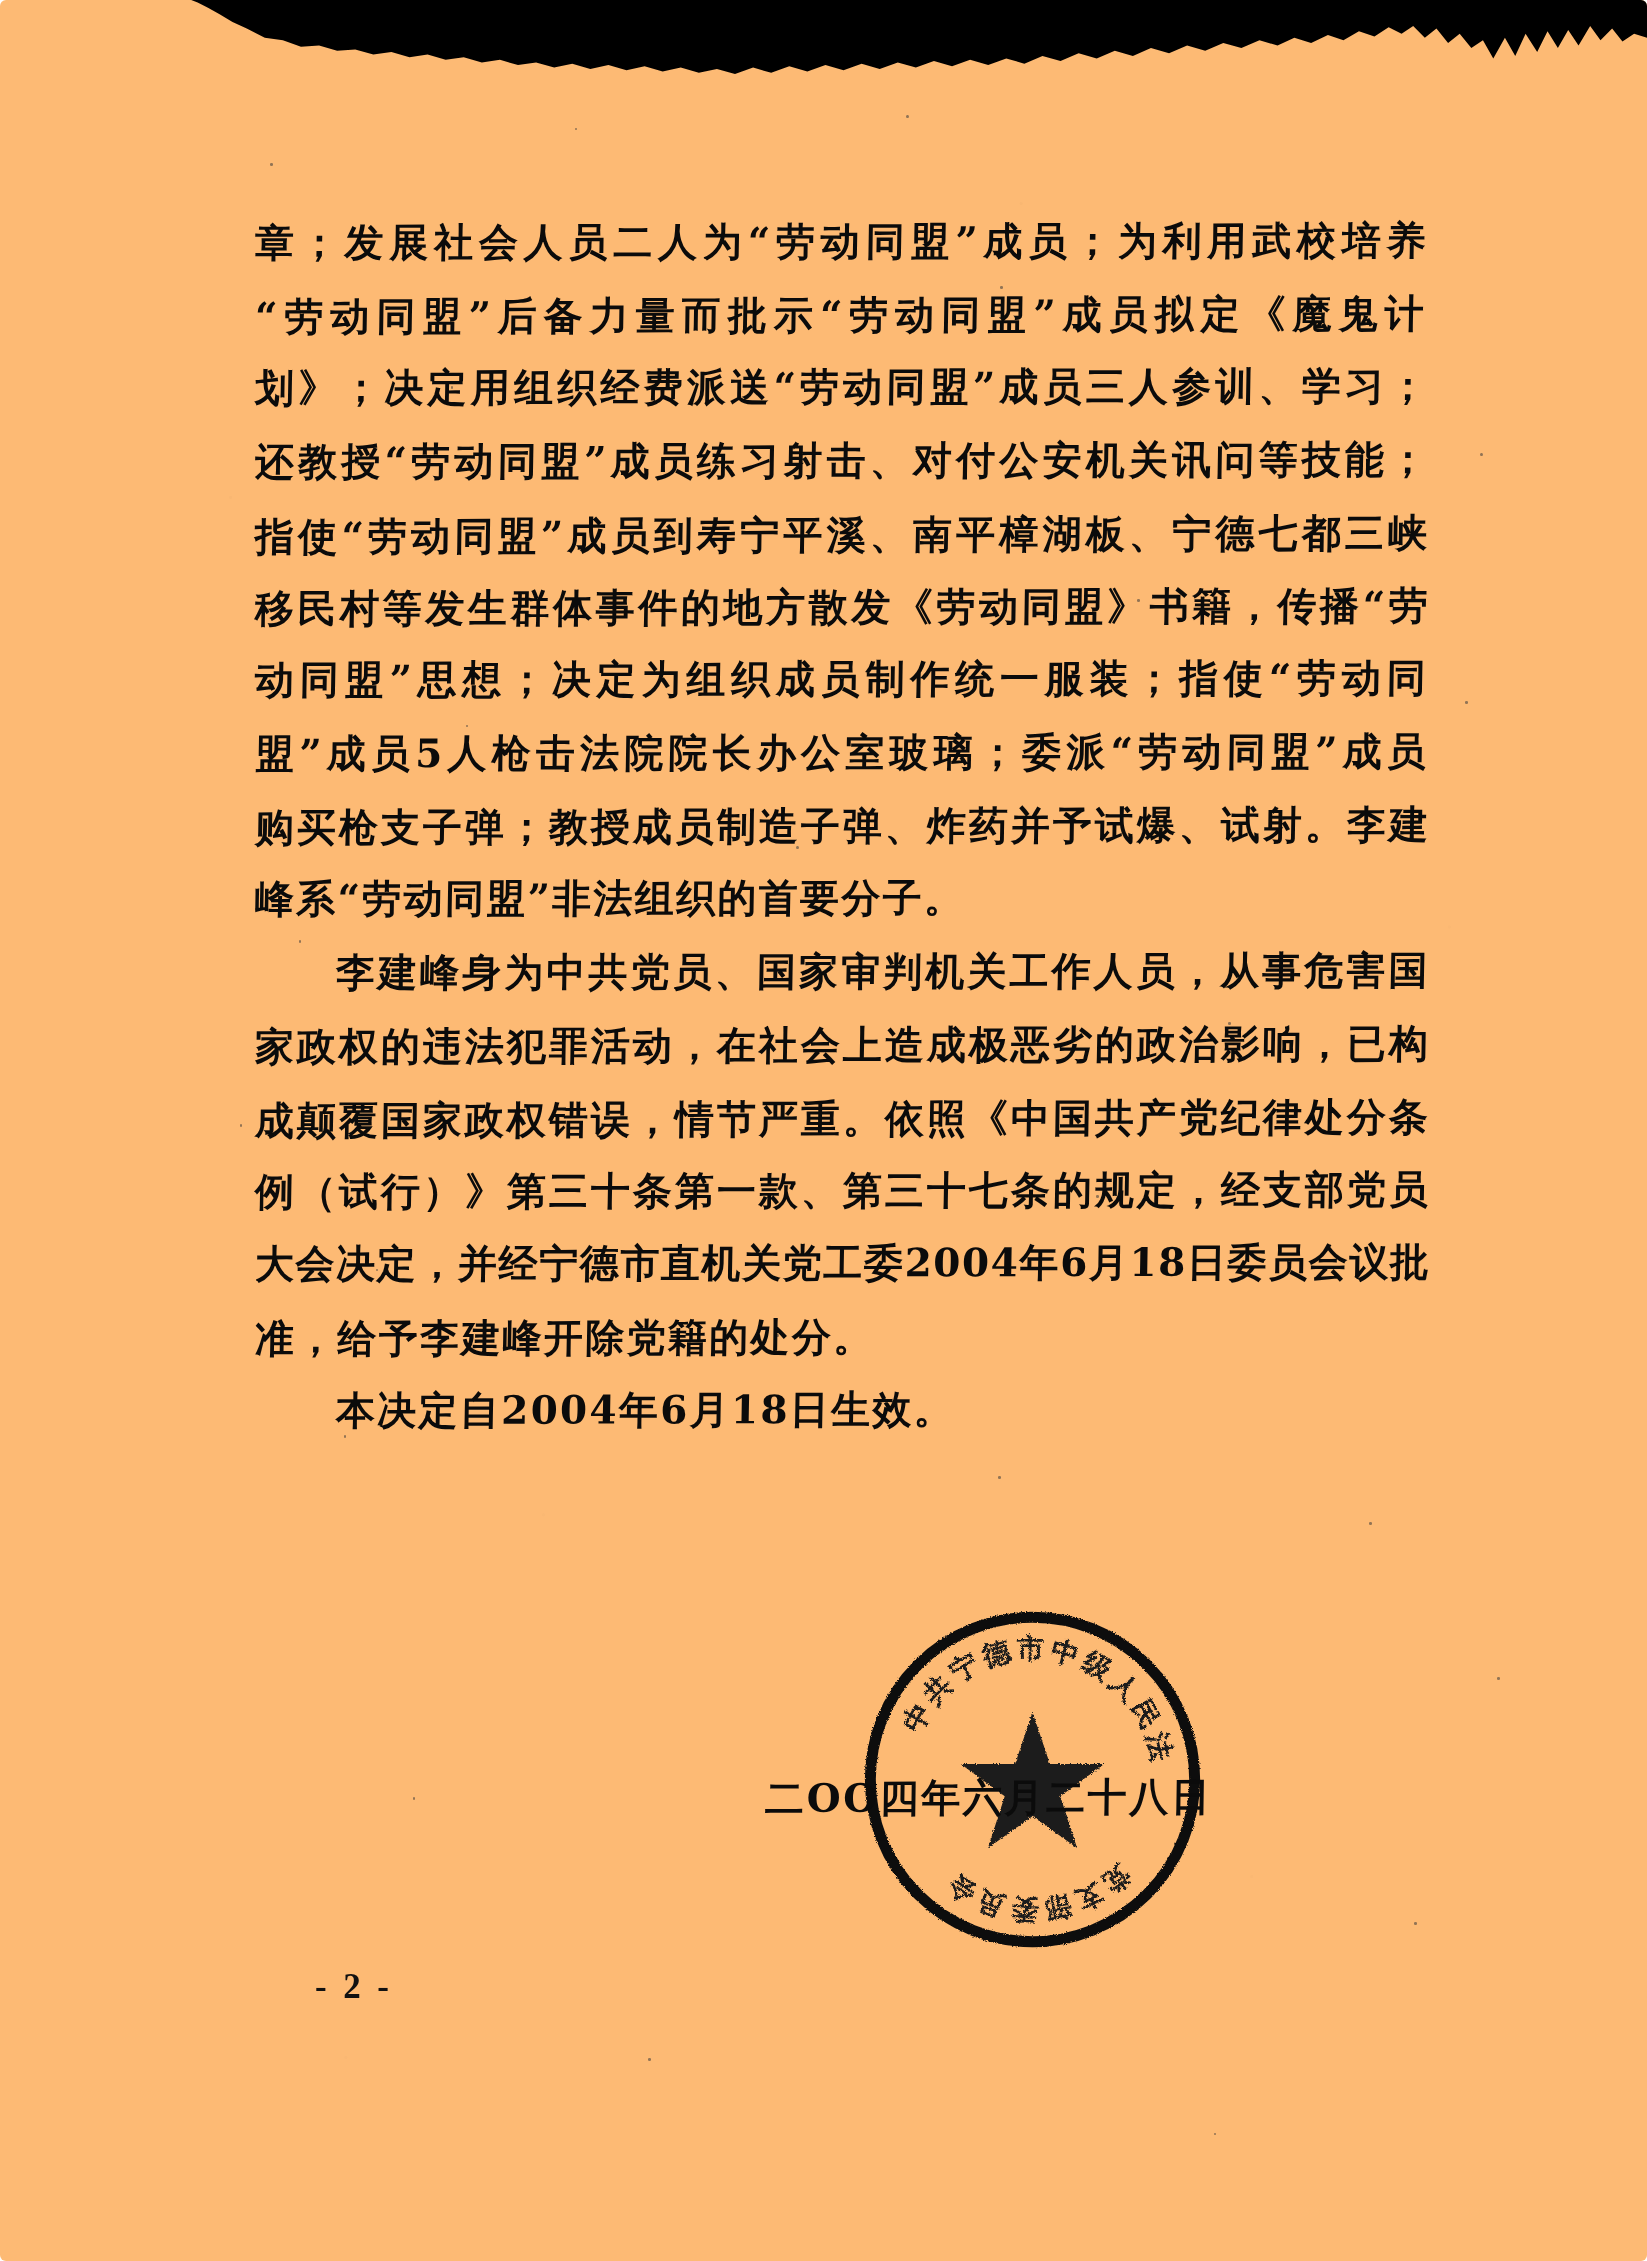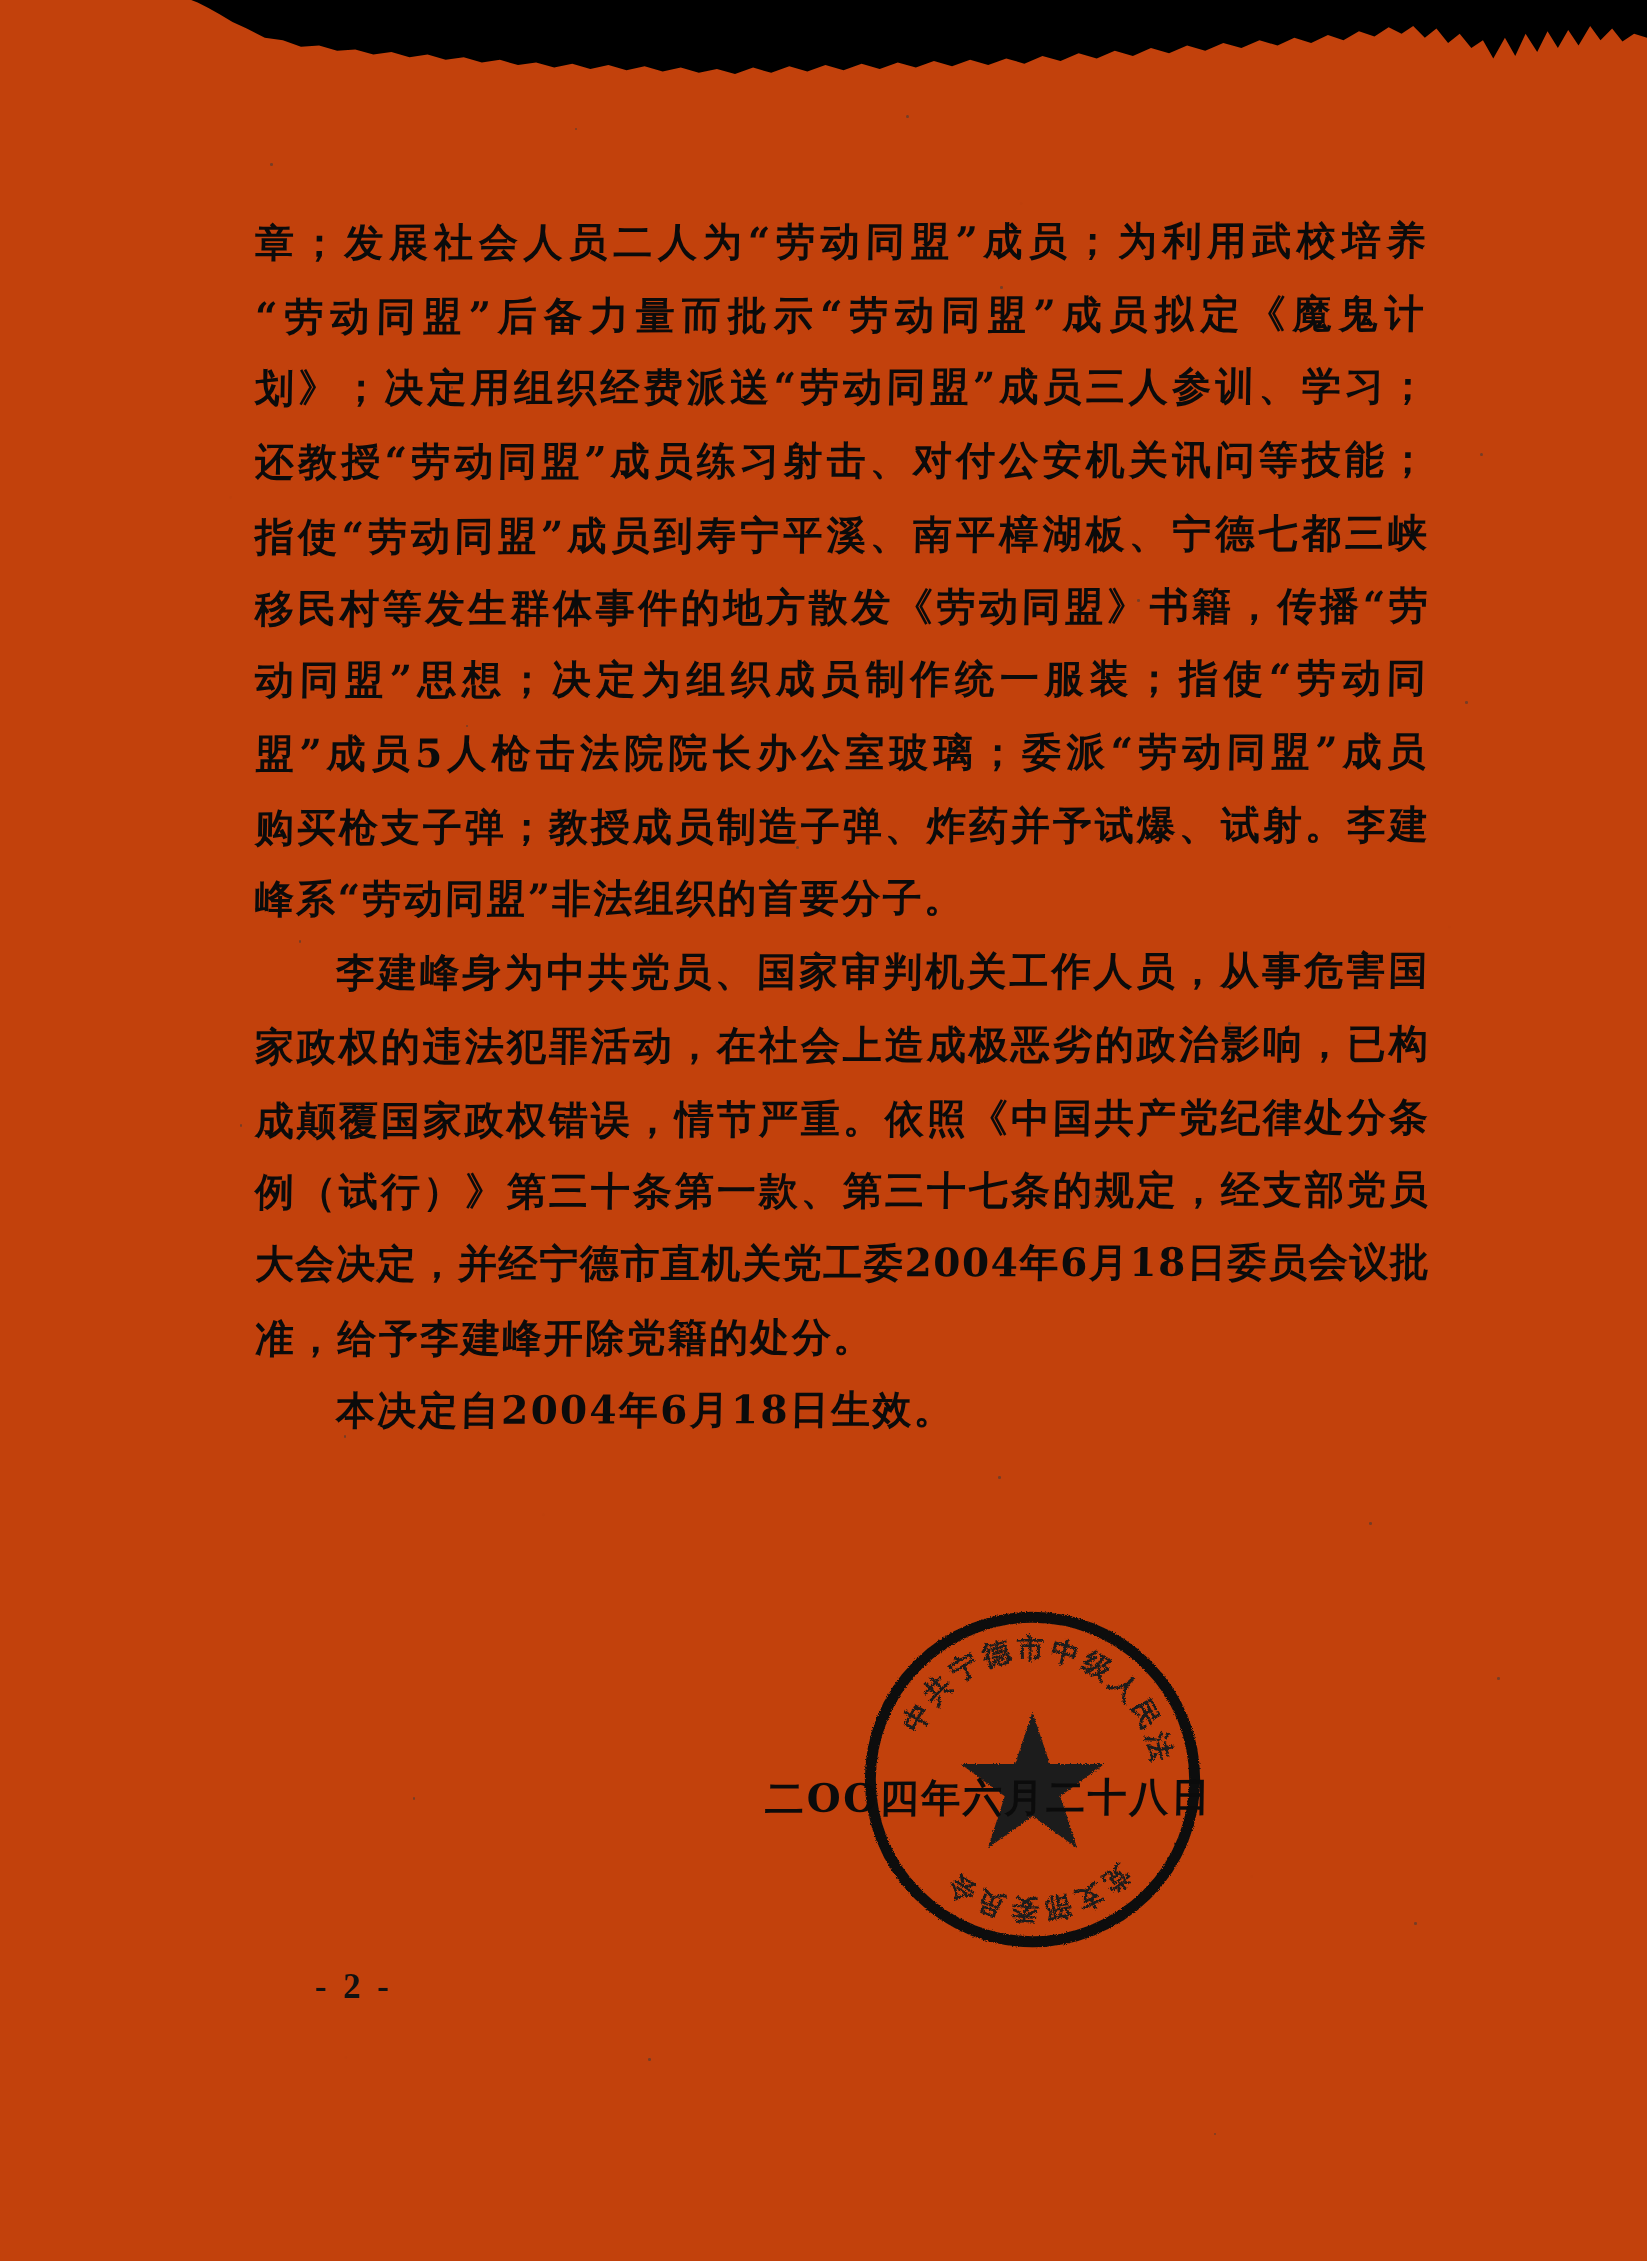--- a/index.html
+++ b/index.html
@@ -8,22 +8,23 @@
     width:1647px;
     height:2261px;
     background:#ffffff;
     font-family:"Liberation Serif","DejaVu Serif",serif;
     overflow:hidden;
   }
   .page{
     position:relative;
     width:1647px;
     height:2261px;
-    background:#c2410c;
+    background:#fdba74;
     overflow:hidden;
+    border-radius:6px;
   }
 
   
   .paper-grain{
     position:absolute; inset:0;
     background:
       radial-gradient(circle at 14% 22%, rgba(0,0,0,0.016) 0 1.3px, transparent 1.9px),
       radial-gradient(circle at 62% 9%,  rgba(0,0,0,0.014) 0 1.3px, transparent 1.9px),
       radial-gradient(circle at 88% 41%, rgba(0,0,0,0.013) 0 1.3px, transparent 1.9px),
       radial-gradient(circle at 33% 67%, rgba(0,0,0,0.012) 0 1.3px, transparent 1.9px),

